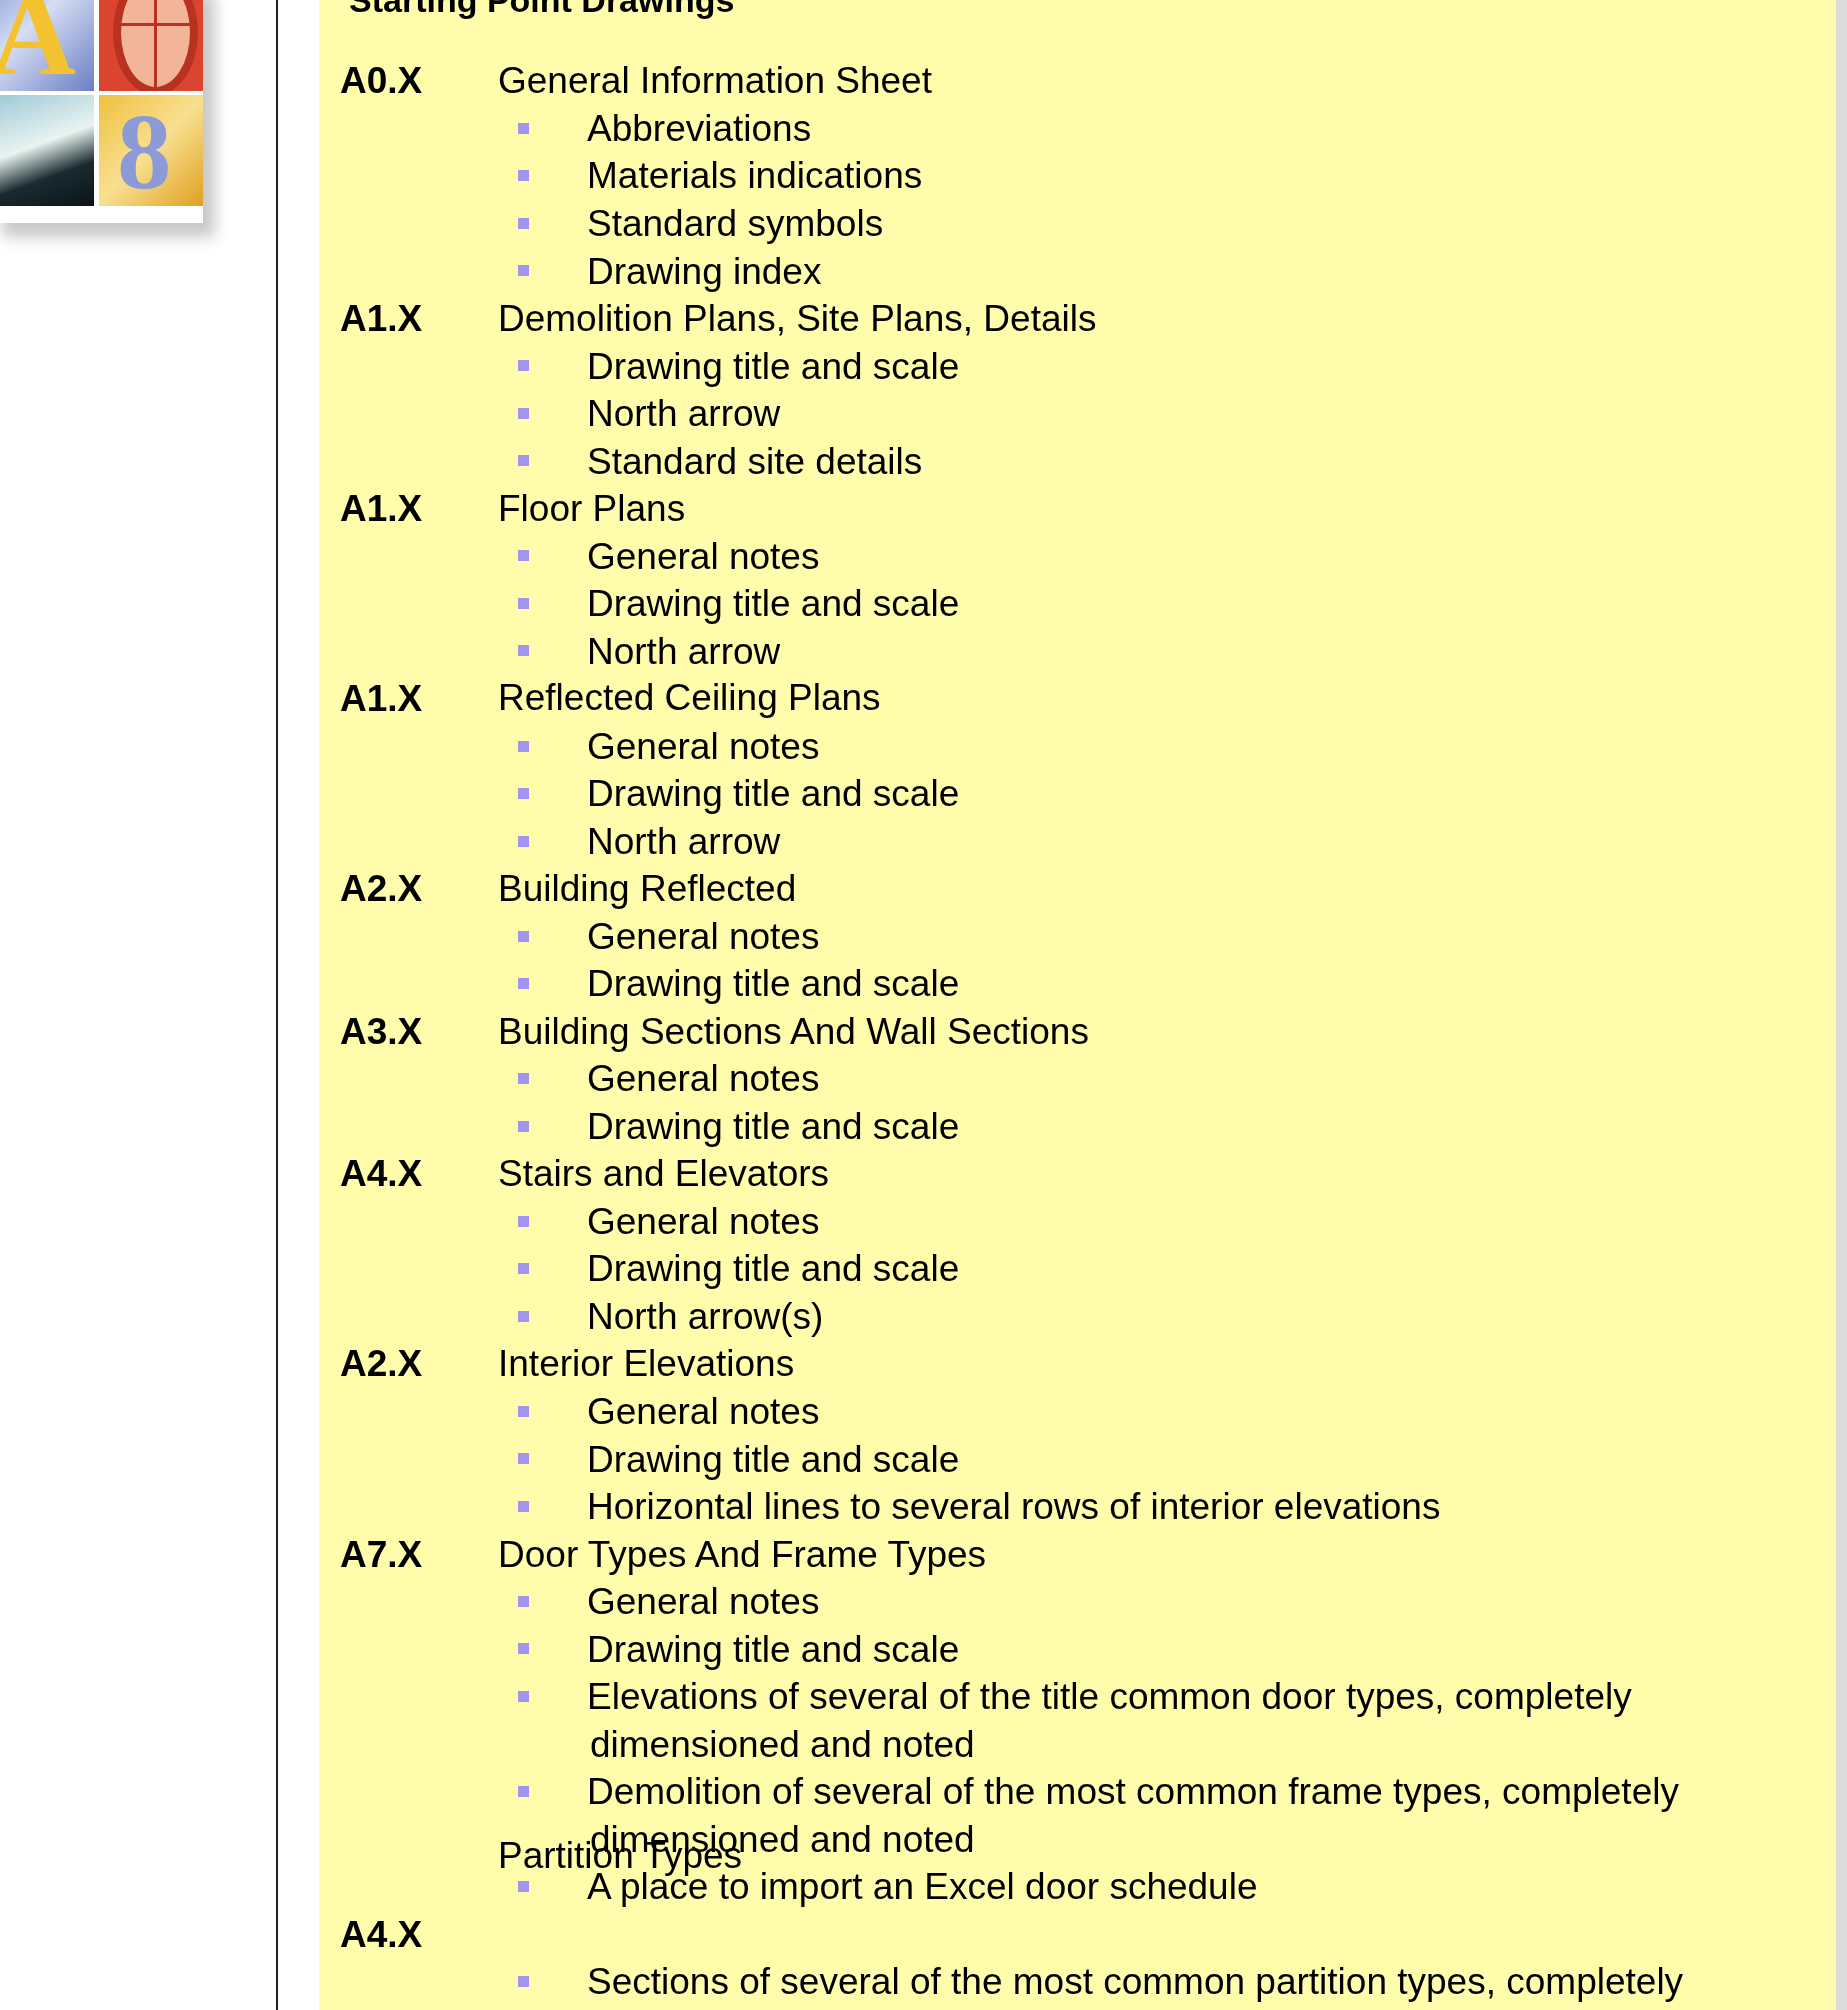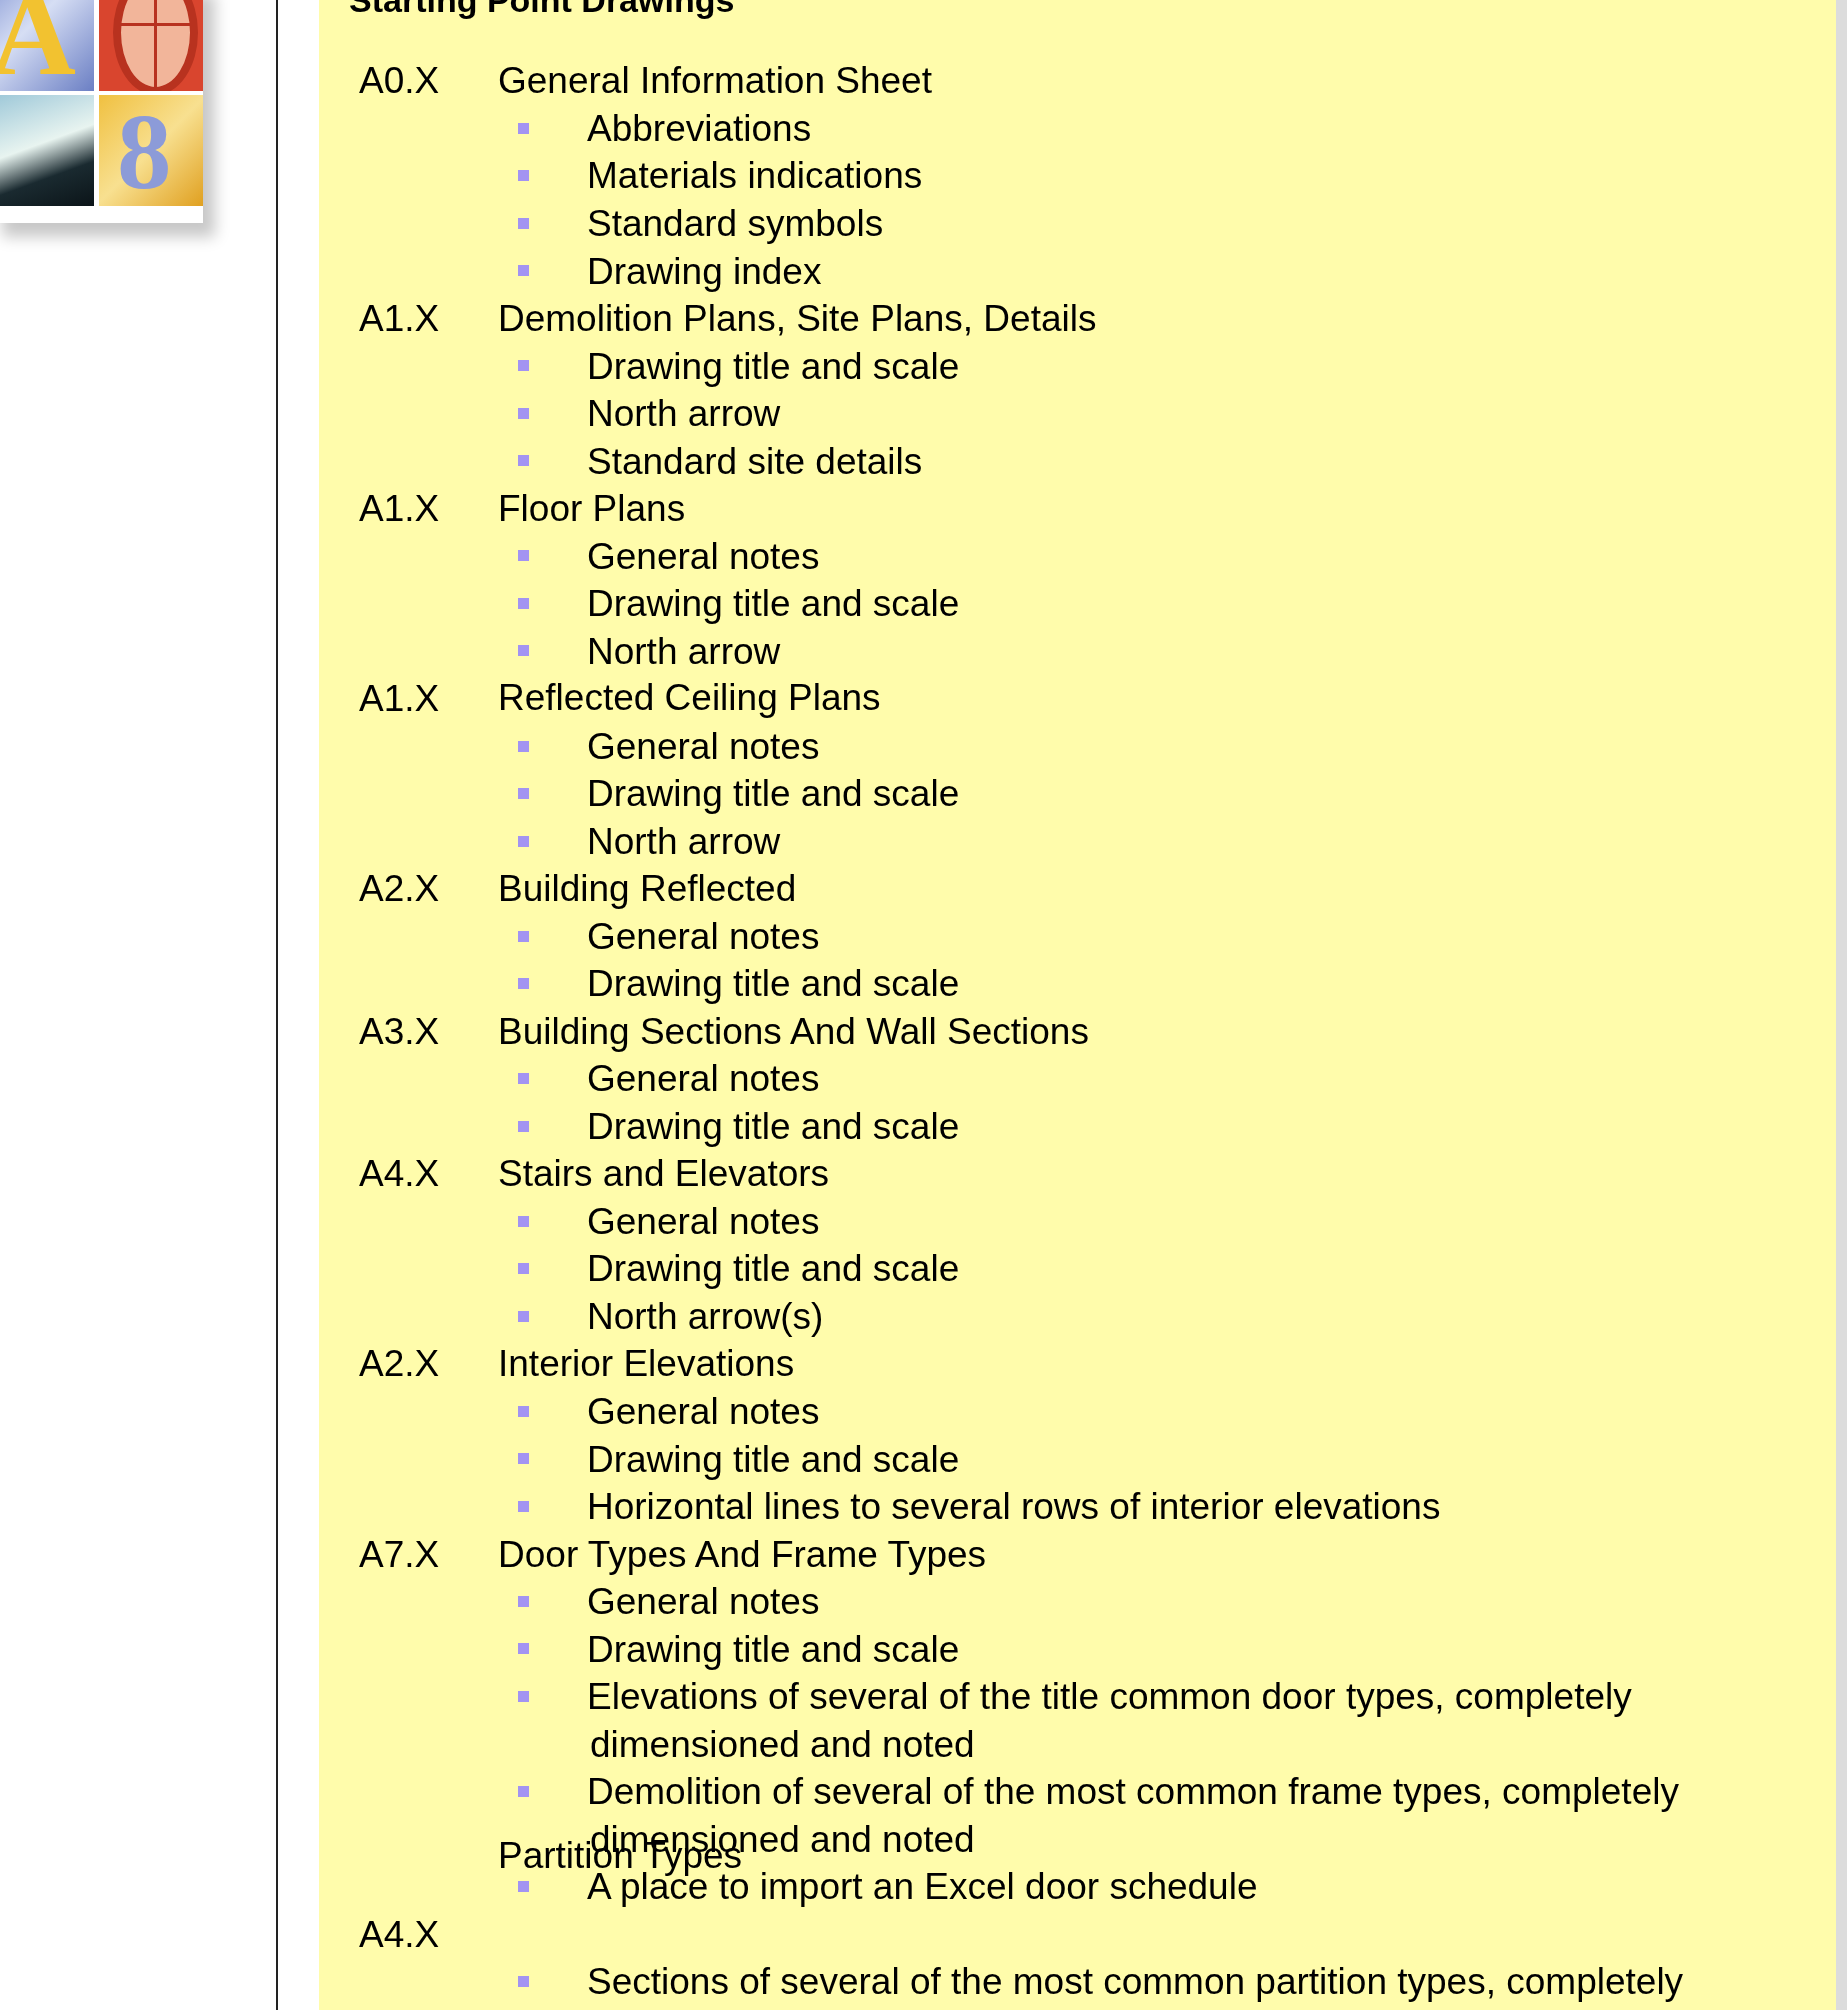--- a/index.html
+++ b/index.html
@@ -18,21 +18,21 @@
   .tile-o .ring { position:absolute; left:14px; top:-10px; width:69px; height:109px; border:8px solid #b8321f; border-radius:50%; background:#f2b59a; }
   .tile-o .ring:before { content:""; position:absolute; left:33px; top:0; width:3px; height:100%; background:#b8321f; }
   .tile-o .ring:after { content:""; position:absolute; top:45px; left:0; height:3px; width:100%; background:#b8321f; }
   .tile-c { left:0; top:115px; background:linear-gradient(160deg,#9cc7d8 0%,#e8f4f0 45%,#1a2a30 70%,#0b1418 100%); }
   .tile-8 { left:109px; top:115px; background:linear-gradient(135deg,#f0c040,#f8e090 50%,#e0a020); }
   .tile-8 .glyph { position:absolute; left:18px; top:-6px; font:bold 109px "Liberation Serif", serif; color:#8c9bd8; }
   .vrule { position:absolute; left:276px; top:0; width:2px; height:2011px; background:#222; }
   .panel { position:absolute; left:319px; top:0; width:1517px; height:2011px; background:#fffcab; }
   .rstrip { position:absolute; left:1836px; top:0; width:12px; height:2011px; background:#dcdcdc; }
   .doc-title { position:absolute; left:349px; top:-20px; font-weight:bold; font-size:34px; line-height:40px; white-space:nowrap; }
-  .code { position:absolute; left:359px; font-weight:normal; font-size:37px; line-height:48px; }
+  .code { position:absolute; left:340px; font-weight:bold; font-size:37px; line-height:48px; }
   .heading { position:absolute; left:498px; font-weight:normal; font-size:37px; line-height:48px; white-space:nowrap; }
   .bullet { position:absolute; left:518px; width:11px; height:11px; background:#a394f2; }
   .item { position:absolute; left:587px; font-size:37px; line-height:48px; white-space:nowrap;text-align:right; }
 </style>
 </head>
 <body>
 
 <div class="logo">
   <div class="tile tile-a">
       <span class="glyph">A</span>

